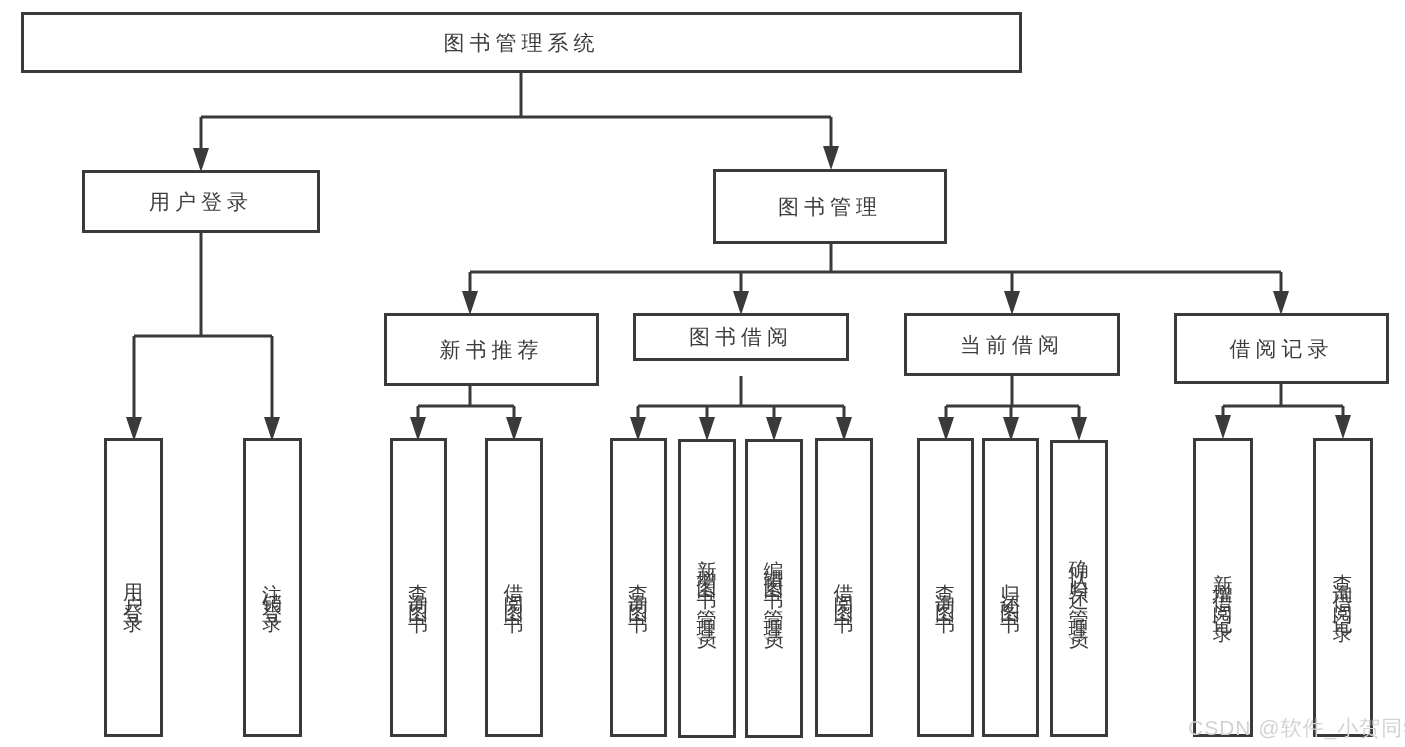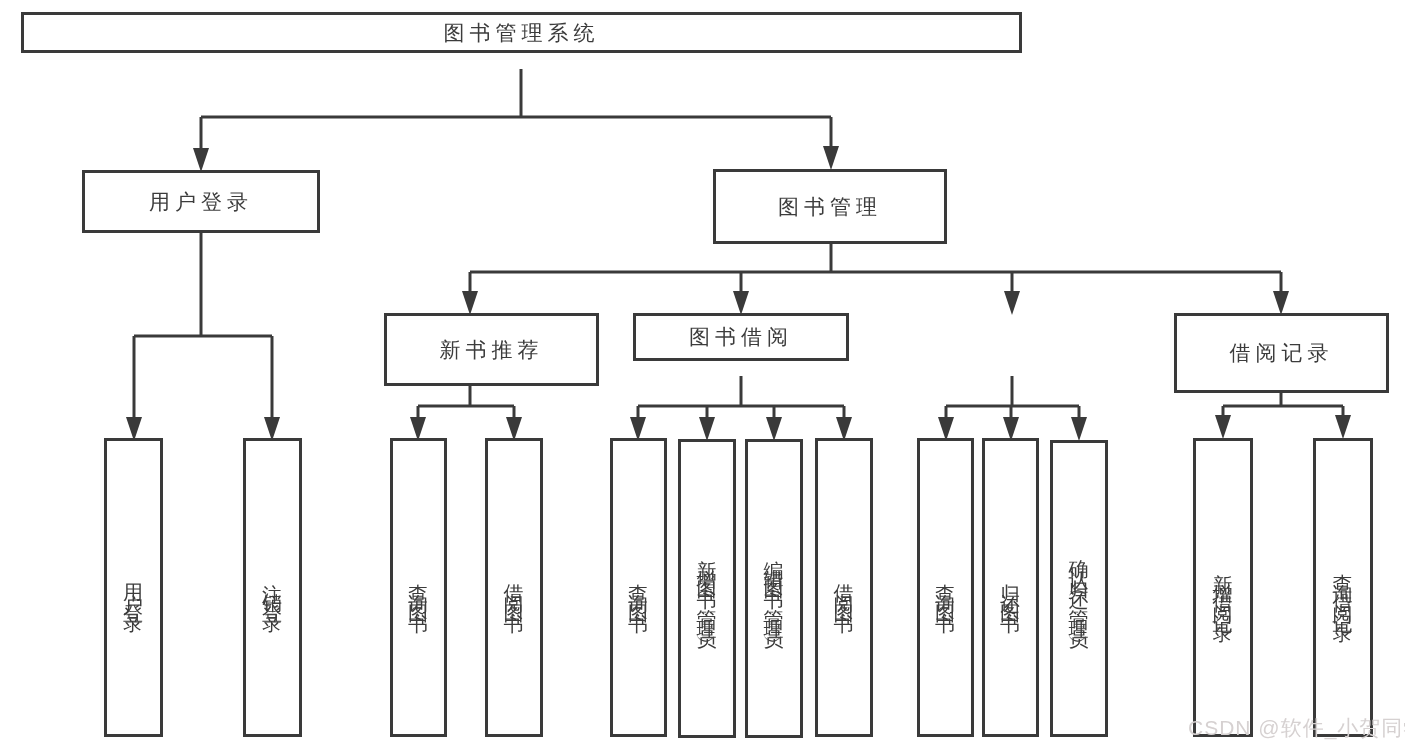--- a/index.html
+++ b/index.html
@@ -107,38 +107,41 @@
       <polygon points="1071,417 1087,417 1079,441" fill="#3a3a3a" stroke="none"></polygon>
 
     <path d="M1281 376 V406"></path>
     <path d="M1223 406 H1343"></path>
     <path d="M1223 406 V418"></path>
       <polygon points="1215,415 1231,415 1223,439" fill="#3a3a3a" stroke="none"></polygon>
     <path d="M1343 406 V418"></path>
       <polygon points="1335,415 1351,415 1343,439" fill="#3a3a3a" stroke="none"></polygon>
   </svg>
 
-  <div class="box h" style="left:21px;top:12px;width:1001px;height:41px;">
+  <div class="box h" style="left:21px;top:12px;width:1001px;height:61px;">
     <span class="label">图书管理系统</span>
   </div>
 
   <div class="box h" style="left:82px;top:170px;width:238px;height:63px;">
     <span class="label">用户登录</span>
   </div>
   <div class="box h" style="left:713px;top:169px;width:234px;height:75px;">
     <span class="label">图书管理</span>
   </div>
 
   <div class="box h" style="left:384px;top:313px;width:215px;height:73px;">
     <span class="label">新书推荐</span>
   </div>
   <div class="box h" style="left:633px;top:313px;width:216px;height:48px;">
     <span class="label">图书借阅</span>
   </div>
-  <div class="box h" style="left:1174px;top:313px;width:215px;height:80px;">
+  <div class="box h" style="left:904px;top:313px;width:216px;height:63px;">
+    <span class="label">当前借阅</span>
+  </div>
+  <div class="box h" style="left:1174px;top:313px;width:215px;height:71px;">
     <span class="label">借阅记录</span>
   </div>
 
   <div class="box v" style="left:104px;top:438px;width:59px;height:299px;">
     <span class="label">用户登录</span>
   </div>
   <div class="box v" style="left:243px;top:438px;width:59px;height:299px;">
     <span class="label">注销登录</span>
   </div>
 

